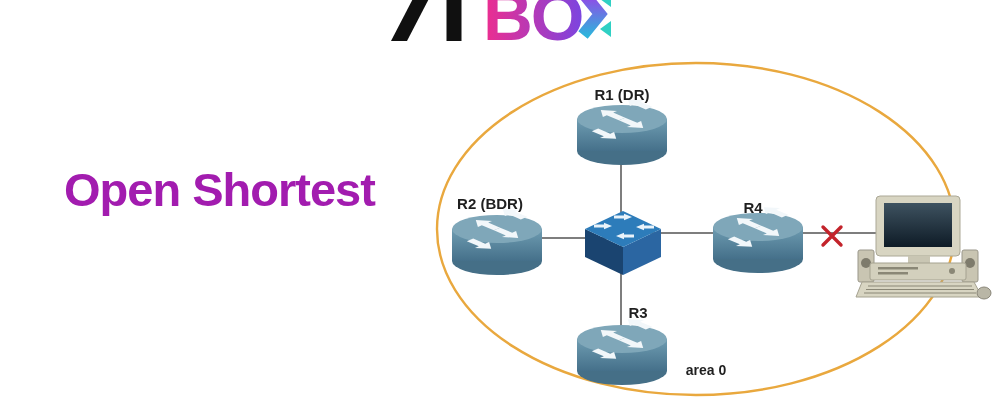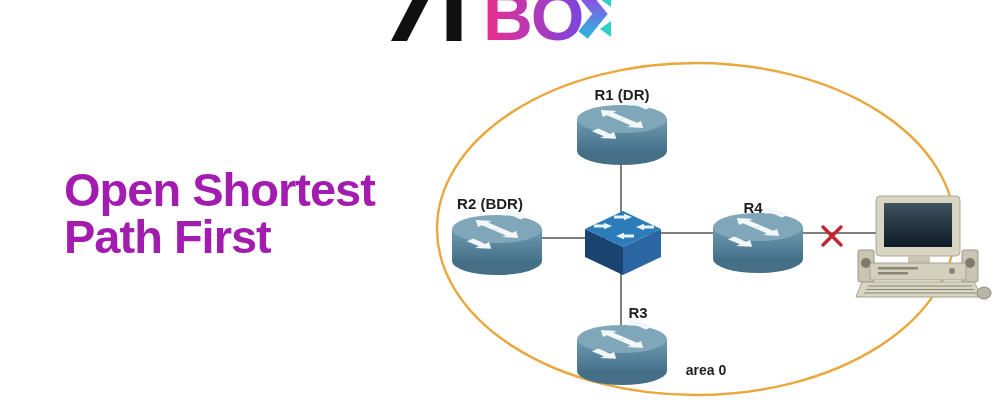--- a/index.html
+++ b/index.html
@@ -35,21 +35,20 @@
     <text x="94" y="55" font-size="69" font-weight="bold" letter-spacing="-2" fill="url(#gBO)">BO</text>
     <g>
       <polyline points="194,8 211,29 194,50" fill="none" stroke="url(#gX)" stroke-width="12"></polyline>
       <polygon points="222,6 222,22 211,14" fill="#2fd0c4"></polygon>
       <polygon points="222,52 222,36 211,44" fill="#2fd0c4"></polygon>
     </g>
   </svg>
 
   <h1 class="title">
     <span>Open Shortest</span>
-    <span>Path First</span>
   </h1>
 
   <svg width="1000" height="400" viewBox="0 0 1000 400" style="position:absolute;left:0;top:0;">
     <defs>
       <linearGradient id="gRouterSide" x1="0" y1="0" x2="0" y2="1">
         <stop offset="0" stop-color="#6e9cb1"></stop>
           <stop offset="1" stop-color="#45708a"></stop>
       </linearGradient>
       <linearGradient id="gScreen" x1="0" y1="0" x2="0" y2="1">
         <stop offset="0" stop-color="#3e5260"></stop>

